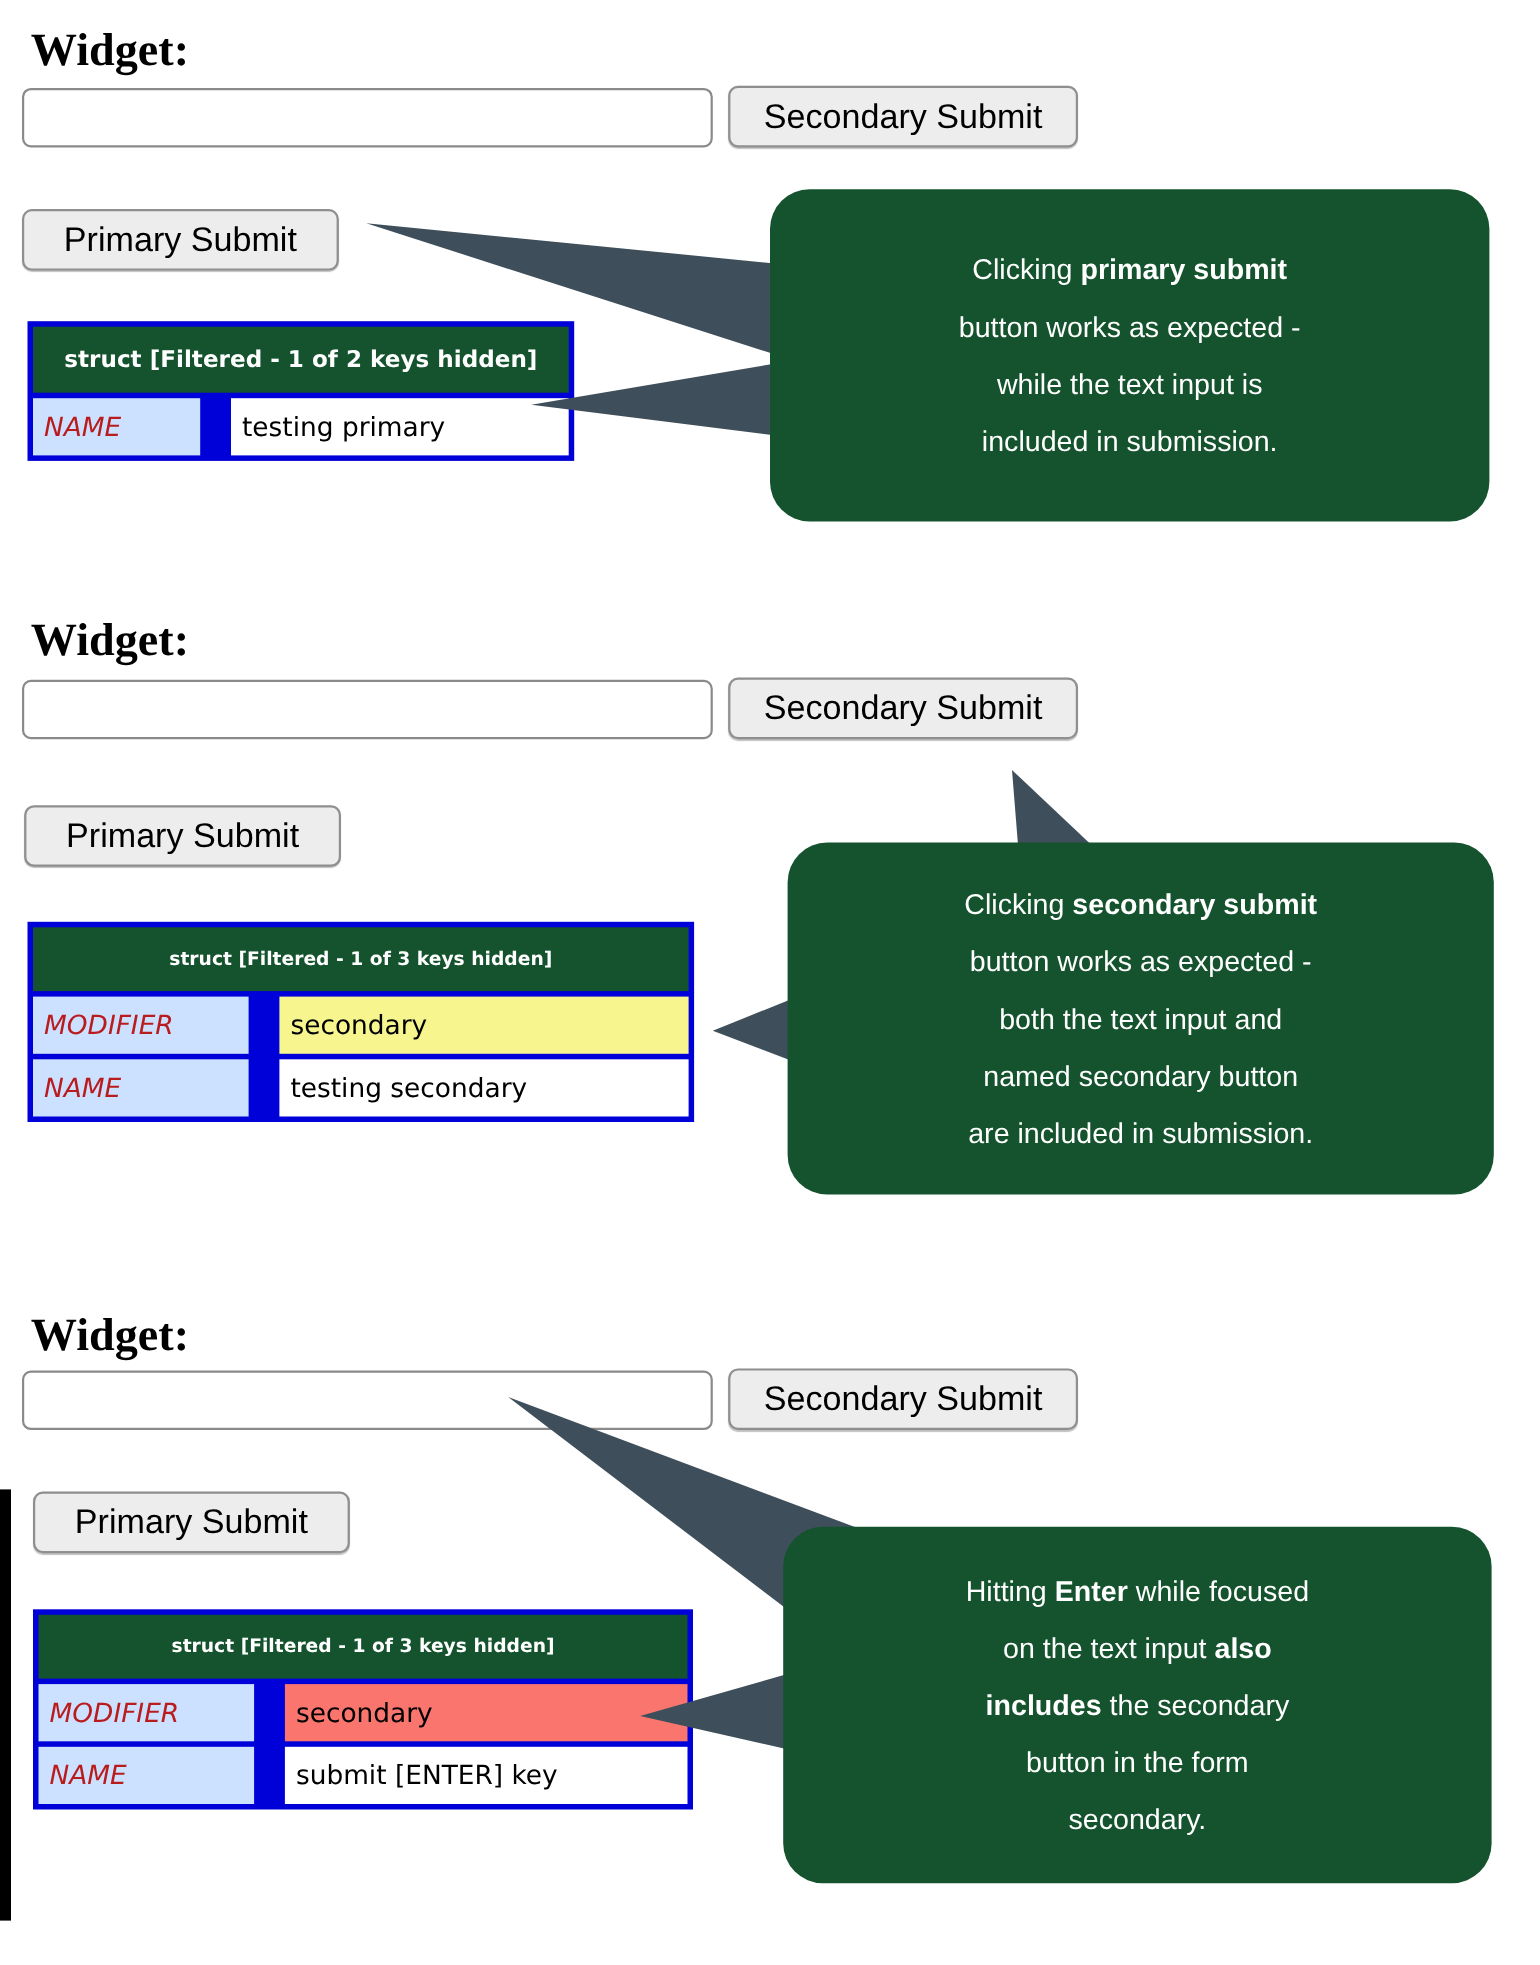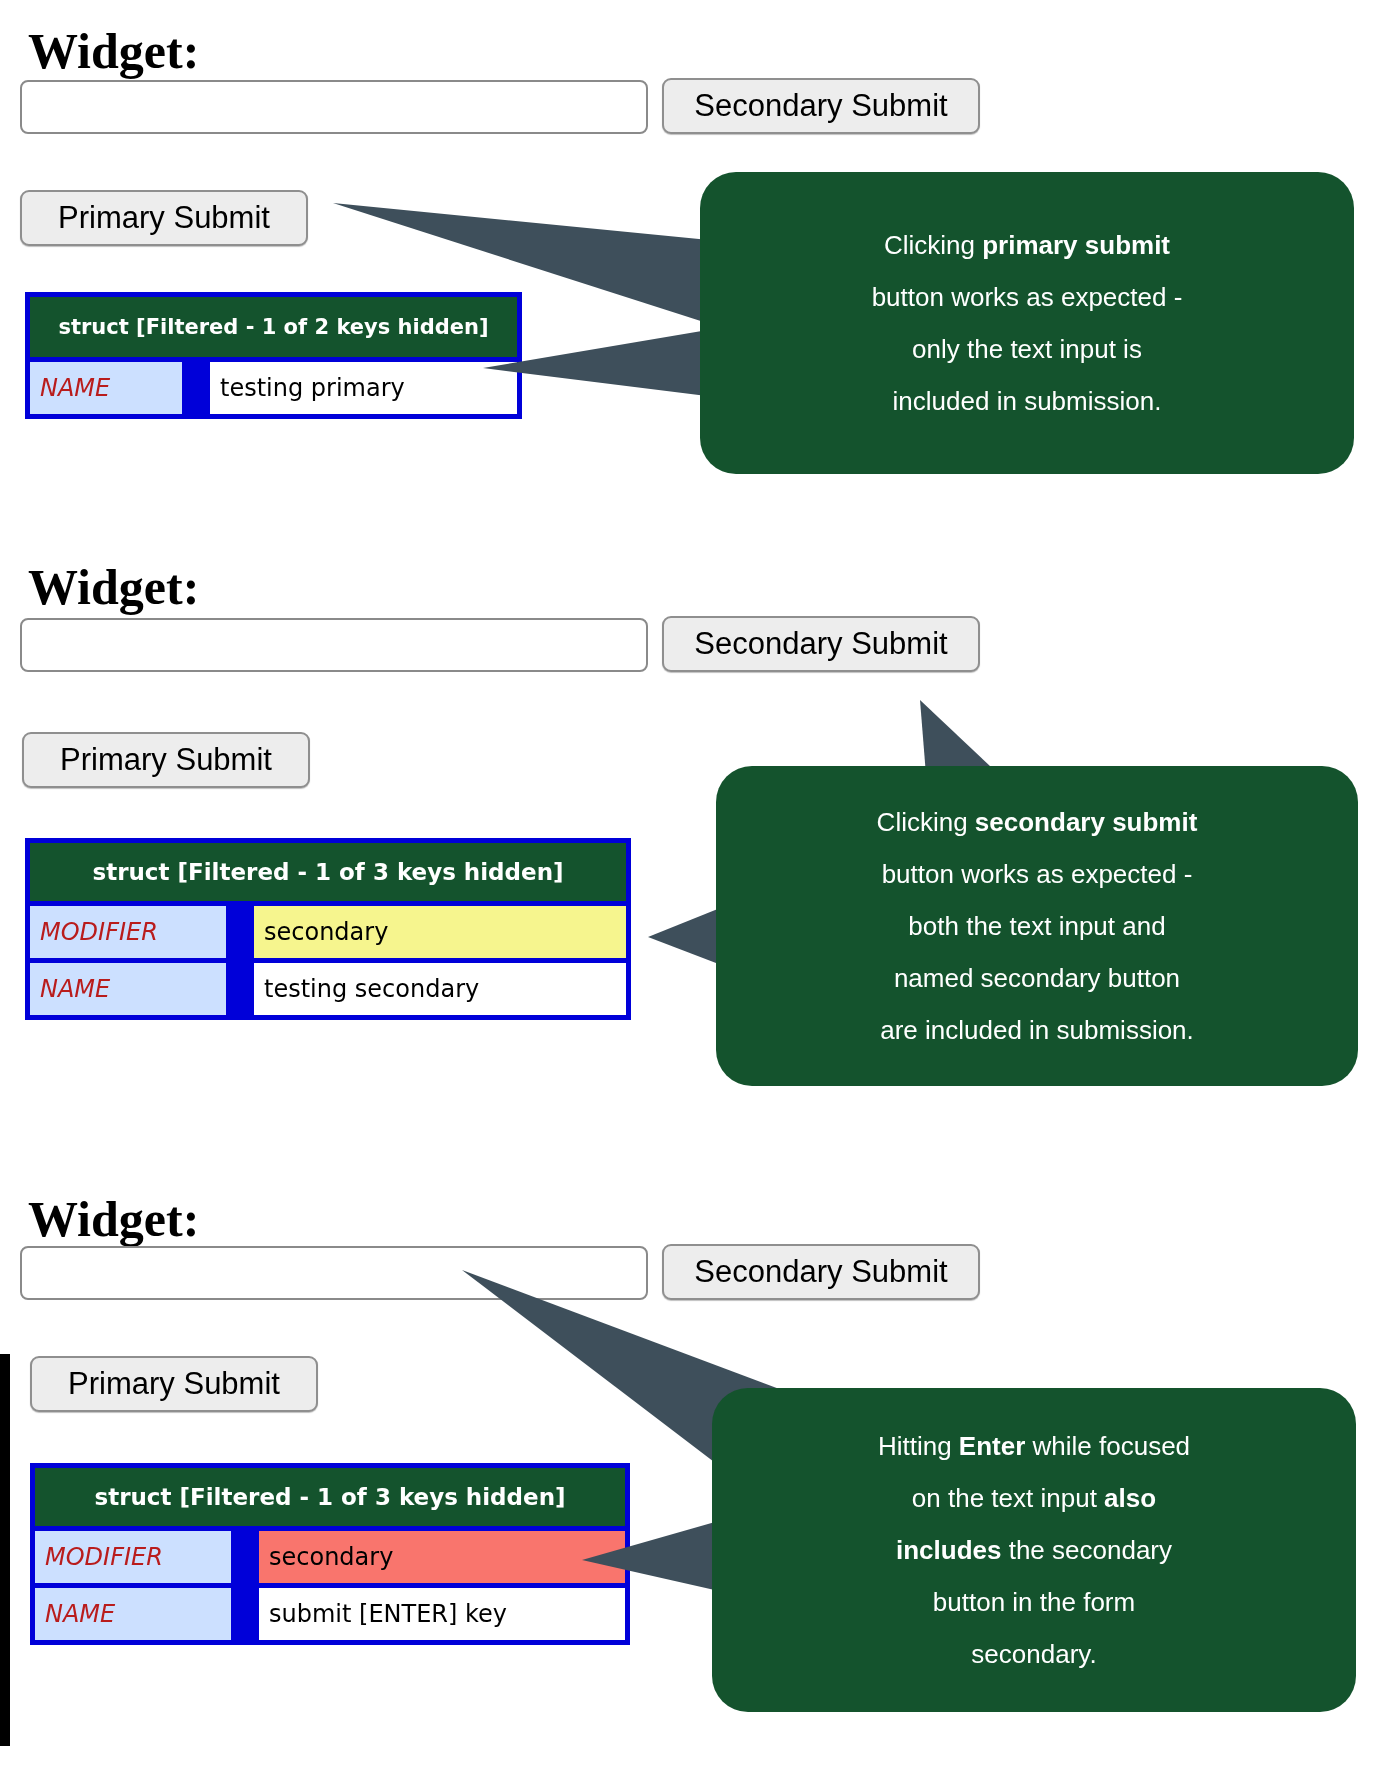--- a/index.html
+++ b/index.html
@@ -6,21 +6,21 @@
   html,body { background:#ffffff; }
   body { font-family:"Liberation Sans", sans-serif; }
   #stage {
     position:relative; width:1400px; height:1786px;
     background:#ffffff; overflow:hidden;
   }
   .abs { position:absolute; }
 
   .widget-heading {
     font-family:"Liberation Serif", serif;
-    font-weight:bold; font-size:50px; color:#000;
+    font-weight:bold; font-size:42px; color:#000;
   }
   .text-input {
     position:absolute; width:628px; height:54px;
     border:2px solid #8a8a8a; border-radius:8px;
     background:#fff; font-size:28px; padding:0 12px;
     font-family:"Liberation Sans", sans-serif;
   }
   .btn {
     position:absolute; display:flex; align-items:center; justify-content:center;
     background:#ededed; border:2px solid #8f8f8f; border-radius:9px;
@@ -34,21 +34,21 @@
     position:absolute; background:#0000d9; padding:5px;
     display:flex; flex-direction:column; gap:5px;
     font-family:"DejaVu Sans", sans-serif;
   }
   .struct-header {
     background:#14532d; color:#ffffff; font-weight:bold;
     display:flex; align-items:center; justify-content:center;
     text-align:center;
   }
   .t-narrow .struct-header { height:60px; font-size:21px; }
-  .t-wide   .struct-header { height:58px; font-size:23px; }
+  .t-wide   .struct-header { height:58px; font-size:17px; }
   .struct-row { display:flex; gap:6px; height:52px; }
   .struct-key {
     background:#cce0ff; color:#b91c1c; font-size:24px;
     display:flex; align-items:center; padding-left:10px; flex:0 0 auto;font-style:italic;
   }
   .struct-val {
     background:#ffffff; color:#000; font-size:24px;
     display:flex; align-items:center; padding-left:10px; flex:1 1 auto;margin-left:22px;
   }
   .t-narrow .struct-key { width:152px; }
@@ -93,21 +93,21 @@
     <div class="struct-header">struct [Filtered - 1 of 2 keys hidden]</div>
     <div class="struct-row">
       <div class="struct-key">NAME</div>
       <div class="struct-val" style="background: rgb(255, 255, 255);">testing primary</div>
     </div>
   </div>
 
   <div class="callout" style="left:700px; top:172px; width:654px; height:302px;">
       <div><span>Clicking </span><span style="font-weight: bold;">primary submit</span></div>
       <div><span>button works as expected -</span></div>
-      <div><span>only the text input is</span></div>
+      <div><span>while the text input is</span></div>
       <div><span>included in submission.</span></div>
     </div>
 
   <div class="abs widget-heading" style="left:28px; top:558px;">Widget:</div>
 
   <input class="text-input" style="left: 20px; top: 618px;" type="text" placeholder="">
 
   <div class="btn" style="left:662px; top:616px; width:318px; height:56px;">Secondary Submit</div>
 
   <div class="btn" style="left:22px; top:732px; width:288px; height:56px;">Primary Submit</div>

